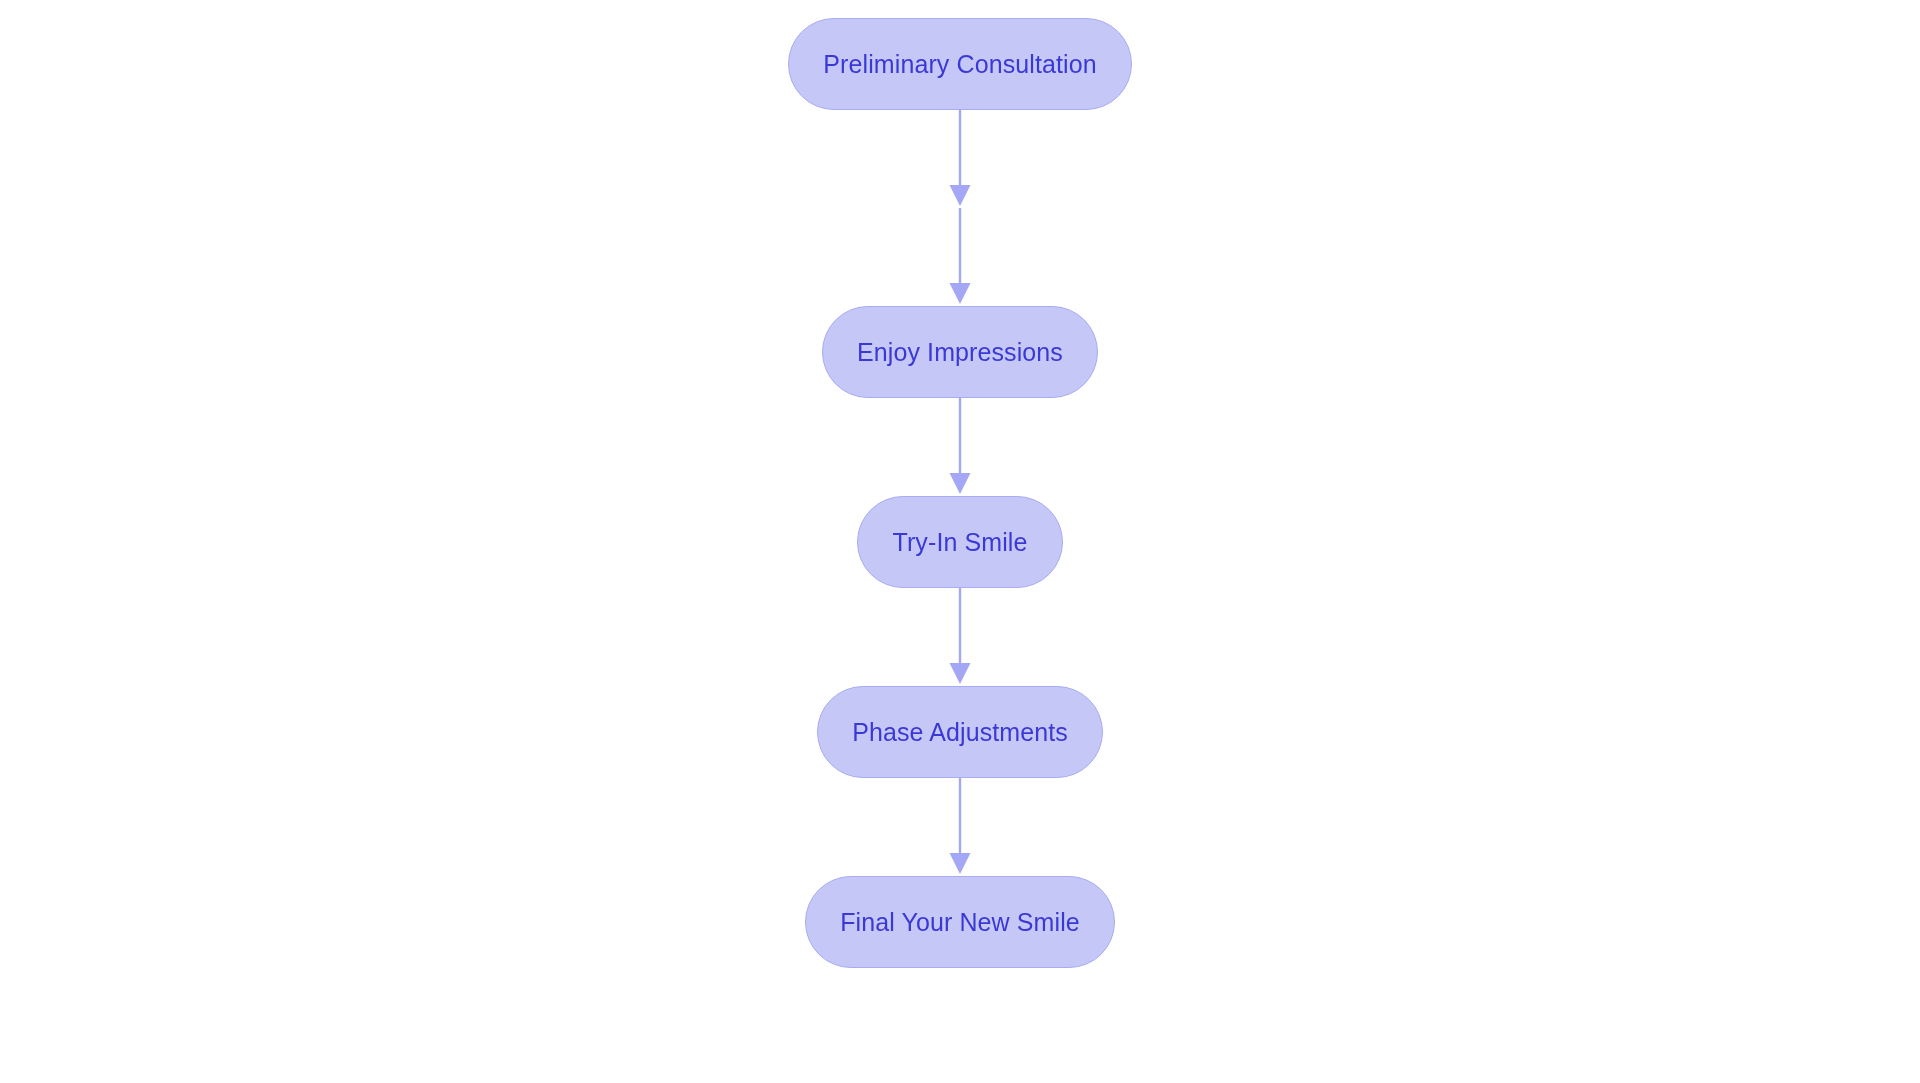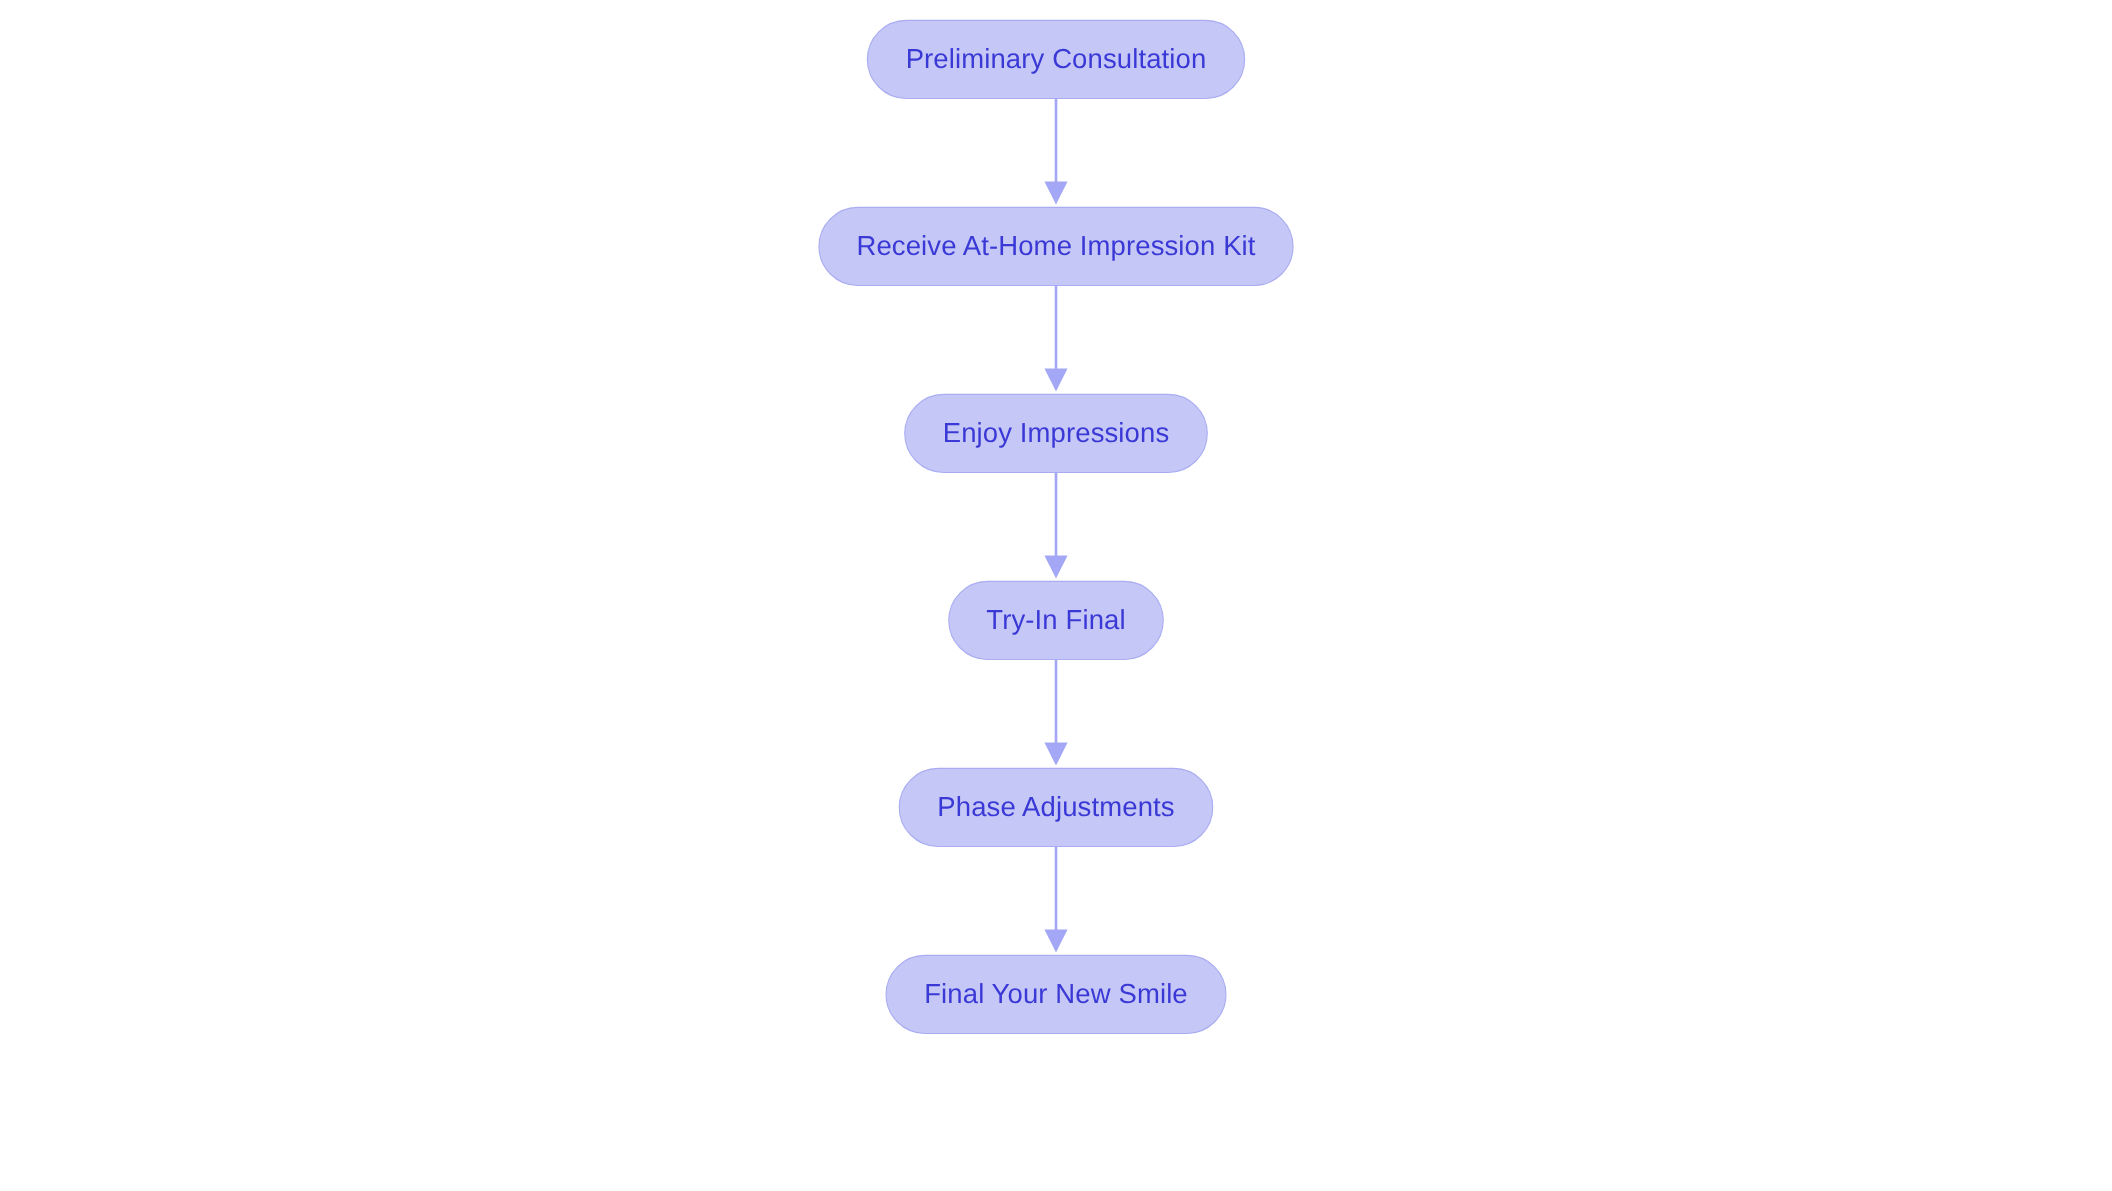--- a/index.html
+++ b/index.html
@@ -29,21 +29,21 @@
     width: 1920px;
     height: 1083px;
     display: flex;
     flex-direction: column;
     align-items: center;
   }
 
   
   .flow-node {
     box-sizing: border-box;
-    height: 72px;
+    height: 92px;
     display: flex;
     align-items: center;
     justify-content: center;
     background: #c5c8f7;
     border: 1.5px solid #a9acf1;
     border-radius: 46px;
     padding: 0 34px;
     white-space: nowrap;
     flex: 0 0 auto;
   }
@@ -83,40 +83,37 @@
 
     <div class="flow-node" style="margin-top:18px;">
       <span class="flow-node-label">Preliminary Consultation</span>
     </div>
 
     <svg class="flow-connector" viewBox="0 0 24 98">
       <line class="connector-line" x1="12" y1="0" x2="12" y2="76"></line>
       <polygon class="connector-head" points="12,96 1.5,75 22.5,75"></polygon>
     </svg>
 
-    <div class="flow-node">
-      <span class="flow-node-label">Receive At-Home Impression Kit</span>
-    </div>
 
     <svg class="flow-connector" viewBox="0 0 24 98">
       <line class="connector-line" x1="12" y1="0" x2="12" y2="76"></line>
       <polygon class="connector-head" points="12,96 1.5,75 22.5,75"></polygon>
     </svg>
 
     <div class="flow-node">
       <span class="flow-node-label">Enjoy Impressions</span>
     </div>
 
     <svg class="flow-connector" viewBox="0 0 24 98">
       <line class="connector-line" x1="12" y1="0" x2="12" y2="76"></line>
       <polygon class="connector-head" points="12,96 1.5,75 22.5,75"></polygon>
     </svg>
 
     <div class="flow-node">
-      <span class="flow-node-label">Try-In Final</span>
+      <span class="flow-node-label">Try-In Smile</span>
     </div>
 
     <svg class="flow-connector" viewBox="0 0 24 98">
       <line class="connector-line" x1="12" y1="0" x2="12" y2="76"></line>
       <polygon class="connector-head" points="12,96 1.5,75 22.5,75"></polygon>
     </svg>
 
     <div class="flow-node">
       <span class="flow-node-label">Phase Adjustments</span>
     </div>

